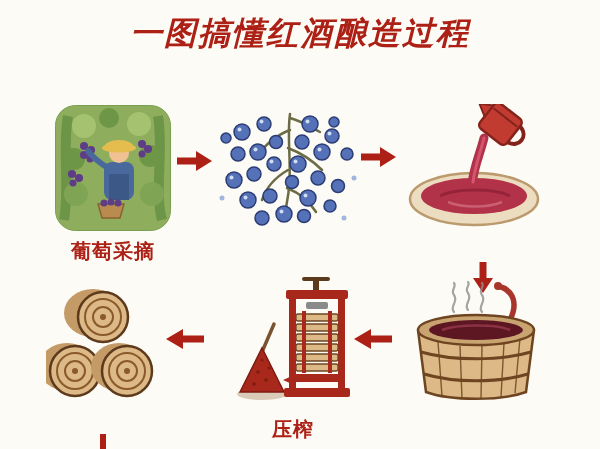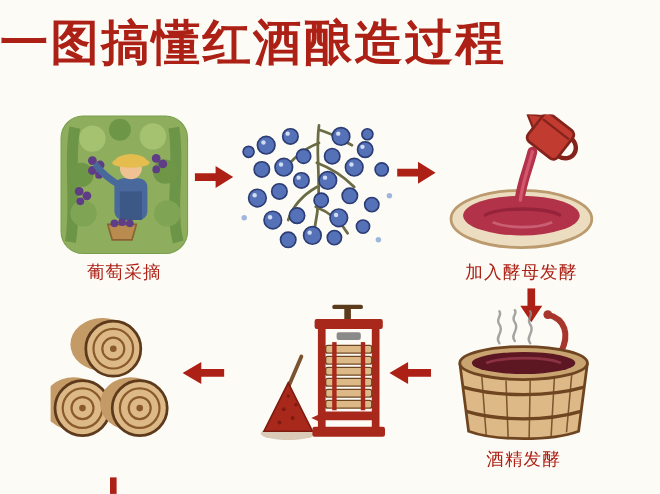--- a/index.html
+++ b/index.html
@@ -3,28 +3,28 @@
 <meta charset="utf-8">
 <style>
   html, body { margin:0; padding:0; background:#ffffff; }
   .stage {
     position:relative; width:600px; height:449px; margin:0 auto;
     background:#fdfbf5; overflow:hidden;
     font-family:"Liberation Sans", sans-serif;
   }
   .title {
     position:absolute; top:16px; left:0; width:600px;
-    font-size:44px; font-weight:900;
-    color:#ac2015; letter-spacing:2px; line-height:1.1;
+    text-align:center; font-size:32px; font-weight:900;
+    color:#ac2015; letter-spacing:2px; line-height:1.1;font-style:italic;
   }
   .illus { position:absolute; }
   .illus svg { display:block; }
   .step-label {
     position:absolute; text-align:center;
-    font-size:16px; font-weight:400; color:#ac2015;
+    font-size:20px; font-weight:700; color:#ac2015;
     letter-spacing:1px; line-height:1.1;
   }
   .arrow { position:absolute; }
   .arrow svg { display:block; }
   .stub-arrow {
     position:absolute; left:100px; top:434px;
     width:6px; height:15px; background:#ac2015;
   }
 </style>
 </head>
@@ -156,21 +156,20 @@
       <g transform="rotate(38 100 22)">
         <rect x="82" y="4" width="34" height="32" rx="5" fill="#c23b31" stroke="#84231b" stroke-width="2.5"></rect>
         <path d="M82,10 L70,17 L82,24 Z" fill="#c23b31" stroke="#84231b" stroke-width="2"></path>
         <path d="M116,10 C129,12 129,28 116,30" fill="none" stroke="#84231b" stroke-width="4"></path>
         <line x1="84" y1="12" x2="114" y2="12" stroke="#84231b" stroke-width="2"></line>
       </g>
     </svg>
   </div>
 
   <div class="step-label" style="left:44px; top:240px; width:138px;">葡萄采摘</div>
-  <div class="step-label" style="left:390px; top:240px; width:168px;">加入酵母发酵</div>
 
   <div class="arrow" style="left:472px; top:262px;">
     <svg width="22" height="32" viewBox="0 0 22 32">
         <polygon points="7.5,0 14.5,0 14.5,16 21,16 11,31 1,16 7.5,16" fill="#ac2015"></polygon>
       </svg>
   </div>
 
   <div class="illus" style="left:46px; top:284px;">
     <svg width="110" height="118" viewBox="0 0 110 118">
       <ellipse cx="47" cy="29" rx="29" ry="24" fill="#c49a66"></ellipse>
@@ -255,17 +254,17 @@
         <path d="M118,58 L113,113"></path>
       </g>
       <path d="M19,72 C50,81 98,81 129,72" fill="none" stroke="#6e4520" stroke-width="3"></path>
       <path d="M22,94 C52,103 96,103 126,94" fill="none" stroke="#6e4520" stroke-width="3"></path>
       <ellipse cx="74" cy="50" rx="58" ry="15" fill="#c9a471" stroke="#6e4520" stroke-width="2.5"></ellipse>
       <ellipse cx="74" cy="50" rx="47" ry="10" fill="#5c1722"></ellipse>
       <path d="M40,50 C55,44 95,44 108,50" stroke="#8c3244" stroke-width="2.5" fill="none"></path>
     </svg>
   </div>
 
-  <div class="step-label" style="left:402px; top:410px; width:148px;">酒精发酵</div>
+  <div class="step-label" style="left:236px; top:418px; width:114px;">压榨</div>
 
   <div class="stub-arrow"></div>
 
 </div>
 
 </body></html>

